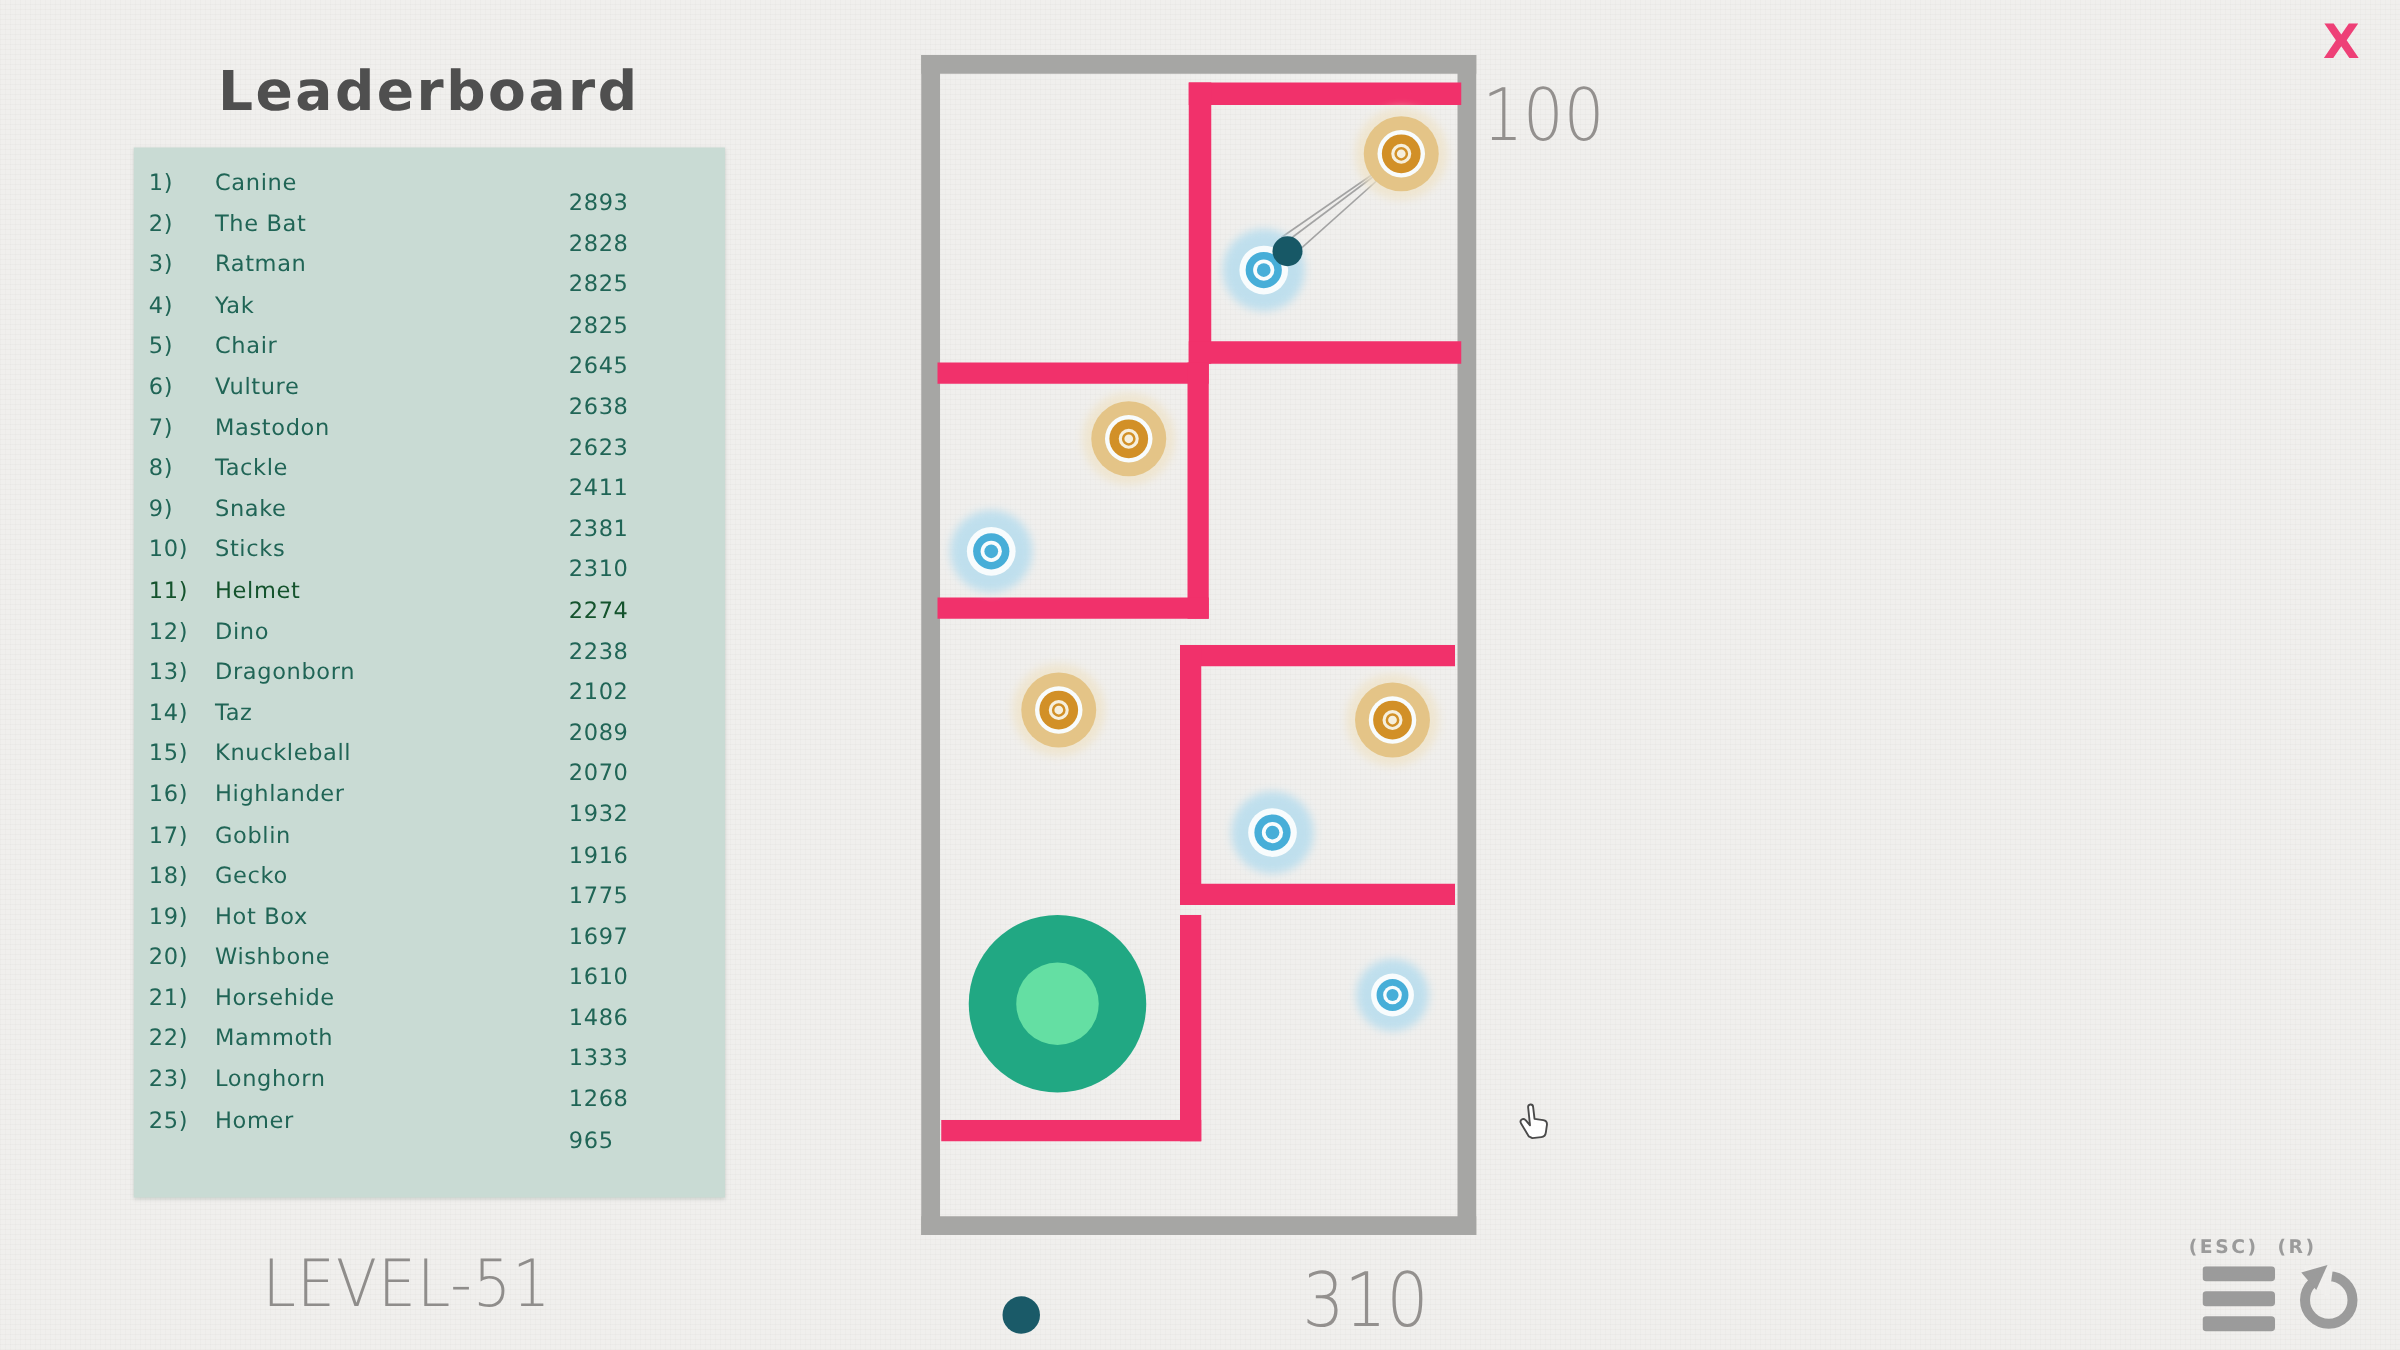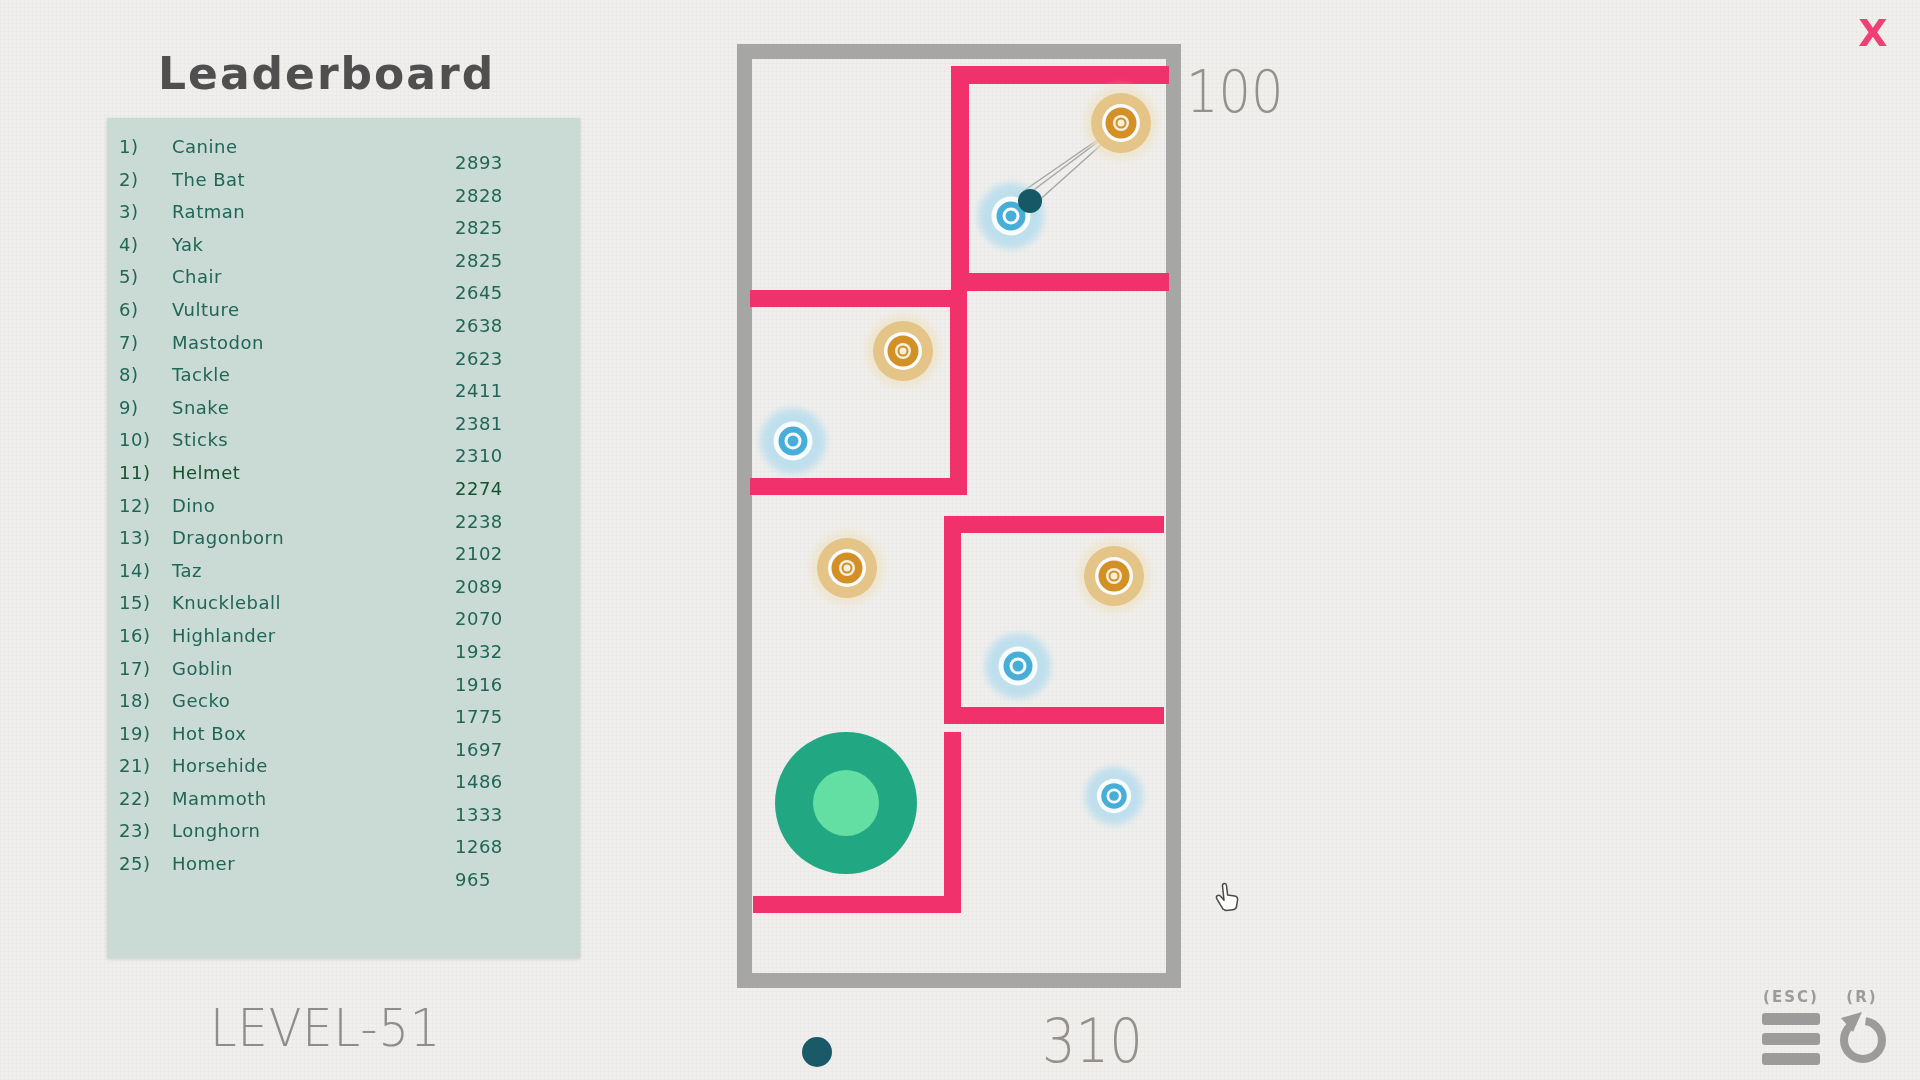--- a/index.html
+++ b/index.html
@@ -7,21 +7,21 @@
     position:relative;width:1920px;height:1080px;overflow:hidden;margin:0 auto;
     background-color:#f0efed;
     background-image:
       repeating-linear-gradient(0deg, rgba(120,115,105,0.035) 0 1px, transparent 1px 4px),
       repeating-linear-gradient(90deg, rgba(120,115,105,0.028) 0 1px, transparent 1px 4px);
     font-family:"DejaVu Sans","Liberation Sans",sans-serif;
   }
   .abs{position:absolute;}
   
   .lb-title{
-    left:158px;top:48px;width:370px;text-align:left;
+    left:158px;top:48px;width:370px;text-align:center;
     font-size:44px;font-weight:bold;letter-spacing:2px;color:#4f4f4f;
   }
   .lb-panel{
     left:107px;top:118px;width:473px;height:840px;
     background:#c9dbd4;box-shadow:0 1px 3px rgba(90,110,100,0.25);
     box-sizing:border-box;padding-top:13px;
   }
   .lb-row{
     position:relative;height:32.6px;line-height:32.6px;
     font-size:18px;letter-spacing:0.5px;color:#206556;white-space:nowrap;
@@ -36,21 +36,21 @@
   }
   
   .hud-num{font-weight:200;color:#93908e;transform:scaleX(0.88);transform-origin:left top;}
   .score-top{left:1186px;top:58px;font-size:58px;}
   .score-bottom{left:1042px;top:1006px;font-size:60px;}
   .close-btn{
     left:1850px;top:10px;width:46px;height:46px;text-align:center;
     font-size:38px;font-weight:bold;color:#ee4077;cursor:pointer;line-height:46px;
   }
   .ctl-label{
-    width:80px;text-align:center;font-size:15px;font-weight:bold;
+    width:80px;font-size:15px;font-weight:bold;
     letter-spacing:2px;color:#9b9b9b;
   }
   .esc-label{left:1751px;top:988px;}
   .r-label{left:1822px;top:988px;}
   svg.game{left:0;top:0;}
 </style>
 </head>
 <body>
 
 <div class="stage">
@@ -69,20 +69,21 @@
       <div class="lb-row"><span class="rank">10)</span><span class="name">Sticks</span><span class="score">2310</span></div>
       <div class="lb-row hl"><span class="rank">11)</span><span class="name">Helmet</span><span class="score">2274</span></div>
       <div class="lb-row"><span class="rank">12)</span><span class="name">Dino</span><span class="score">2238</span></div>
       <div class="lb-row"><span class="rank">13)</span><span class="name">Dragonborn</span><span class="score">2102</span></div>
       <div class="lb-row"><span class="rank">14)</span><span class="name">Taz</span><span class="score">2089</span></div>
       <div class="lb-row"><span class="rank">15)</span><span class="name">Knuckleball</span><span class="score">2070</span></div>
       <div class="lb-row"><span class="rank">16)</span><span class="name">Highlander</span><span class="score">1932</span></div>
       <div class="lb-row"><span class="rank">17)</span><span class="name">Goblin</span><span class="score">1916</span></div>
       <div class="lb-row"><span class="rank">18)</span><span class="name">Gecko</span><span class="score">1775</span></div>
       <div class="lb-row"><span class="rank">19)</span><span class="name">Hot Box</span><span class="score">1697</span></div>
+      <div class="lb-row"><span class="rank">20)</span><span class="name">Wishbone</span><span class="score">1610</span></div>
       <div class="lb-row"><span class="rank">21)</span><span class="name">Horsehide</span><span class="score">1486</span></div>
       <div class="lb-row"><span class="rank">22)</span><span class="name">Mammoth</span><span class="score">1333</span></div>
       <div class="lb-row"><span class="rank">23)</span><span class="name">Longhorn</span><span class="score">1268</span></div>
       <div class="lb-row"><span class="rank">25)</span><span class="name">Homer</span><span class="score">965</span></div>
     </div>
 
   <div class="abs level-label">LEVEL-51</div>
 
   <svg class="abs game" width="1920" height="1080" viewBox="0 0 1920 1080">
       <defs>

